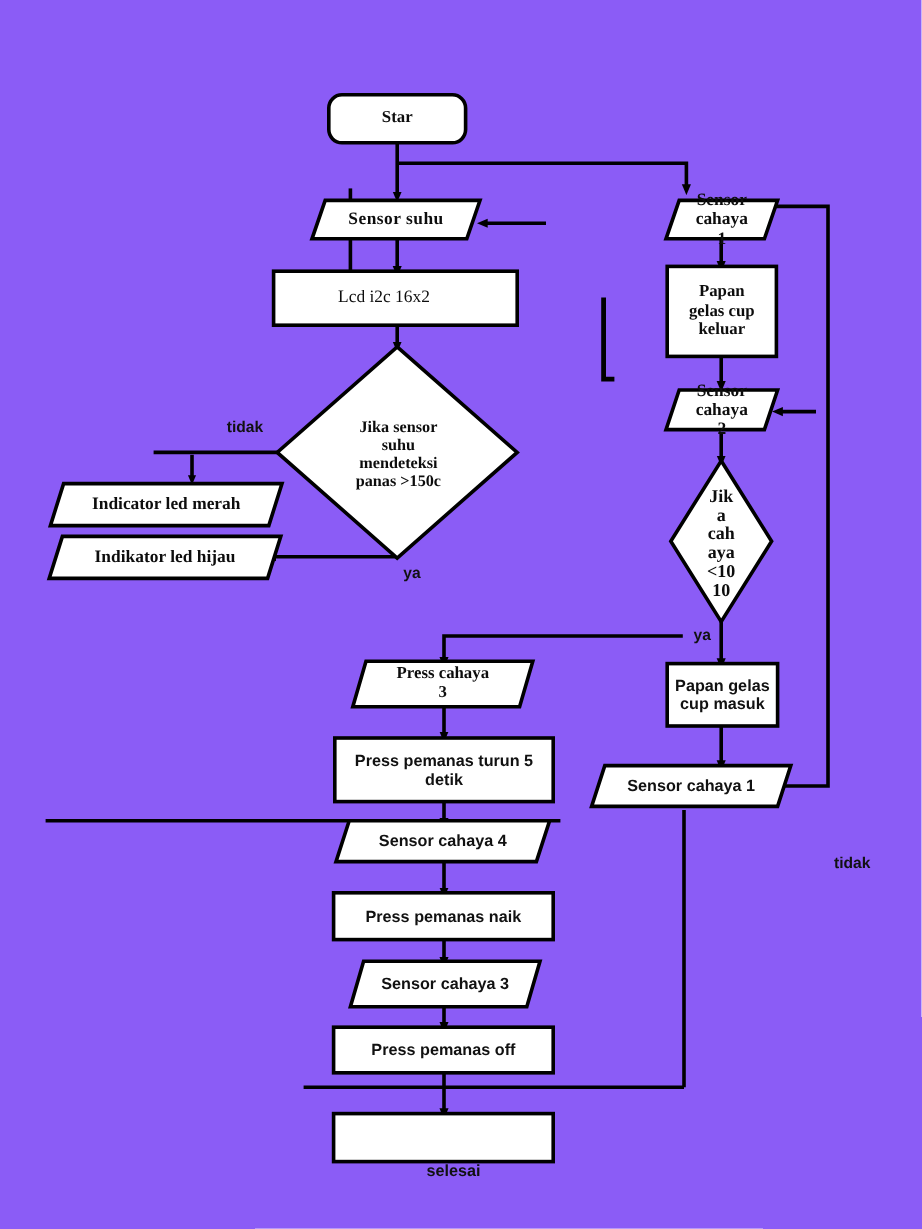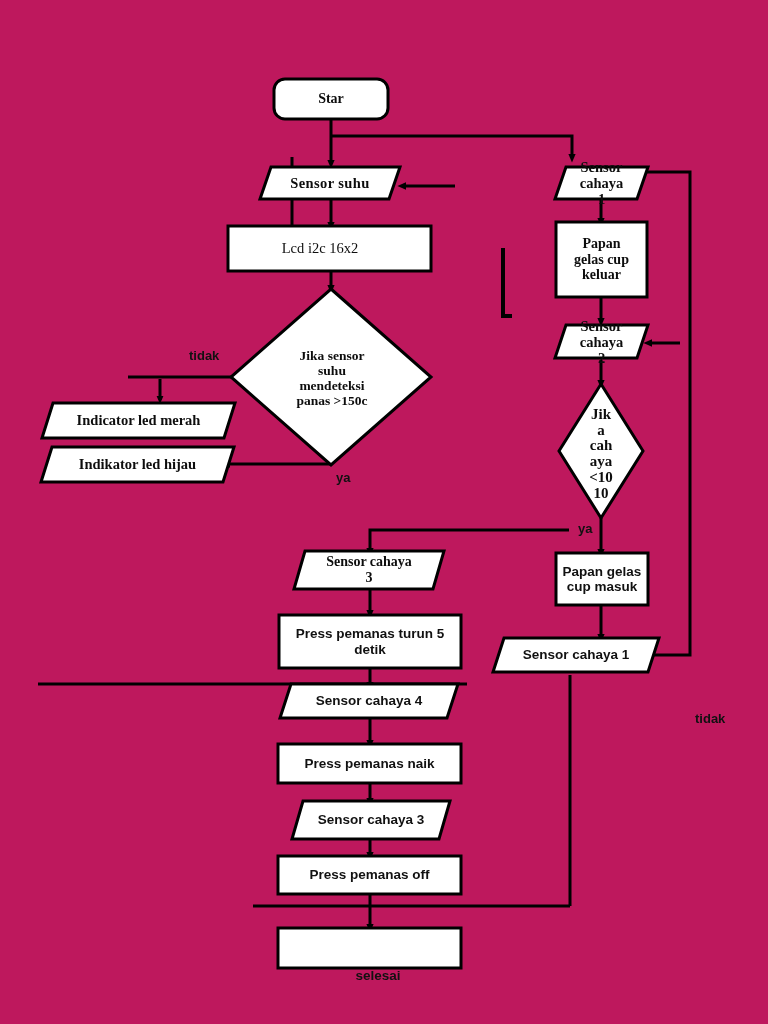--- a/index.html
+++ b/index.html
@@ -1,18 +1,18 @@
 <!DOCTYPE html>
 <html><head>
 <meta charset="utf-8">
 <title>Flowchart</title>
 <style>
   html,body{margin:0;padding:0;background:#ffffff;}
   body{width:768px;height:1024px;font-family:"Liberation Serif",serif;}
-  #stage{position:relative;width:768px;height:1024px;overflow:hidden;background:#be185d;}
+  #stage{position:relative;width:768px;height:1024px;overflow:hidden;background:#8b5cf6;}
   svg.layer{position:absolute;left:0;top:0;width:768px;height:1024px;}
   .node{position:absolute;display:flex;align-items:center;justify-content:center;text-align:center;}
   .node .txt{display:block;width:100%;line-height:1.12;}
   
   .serif{font-family:"Liberation Serif",serif;font-weight:bold;color:#0d0d0d;}
   
   .sans{font-family:"Liberation Sans",sans-serif;font-weight:bold;color:#111111;}
   .lbl{position:absolute;font-family:"Liberation Sans",sans-serif;font-weight:bold;font-size:13px;color:#111;}
   .overflowtxt{overflow:visible;white-space:normal;}
 </style>
@@ -192,21 +192,21 @@
       <span>cup masuk</span>
     </span>
   </div>
 
   <div class="node sans" style="left:493px;top:638px;width:166px;height:34px;font-size:13.5px;">
     <span class="txt">Sensor cahaya 1</span>
   </div>
 
   <div class="node serif" style="left:294px;top:551px;width:150px;height:38px;font-size:14px;">
     <span class="txt">
-      <span>Sensor cahaya</span><br>
+      <span>Press cahaya</span><br>
       <span>3</span>
     </span>
   </div>
 
   <div class="node sans" style="left:279px;top:615px;width:182px;height:53px;font-size:13.5px;">
     <span class="txt">
       <span>Press pemanas turun  5</span><br>
       <span>detik</span>
     </span>
   </div>

